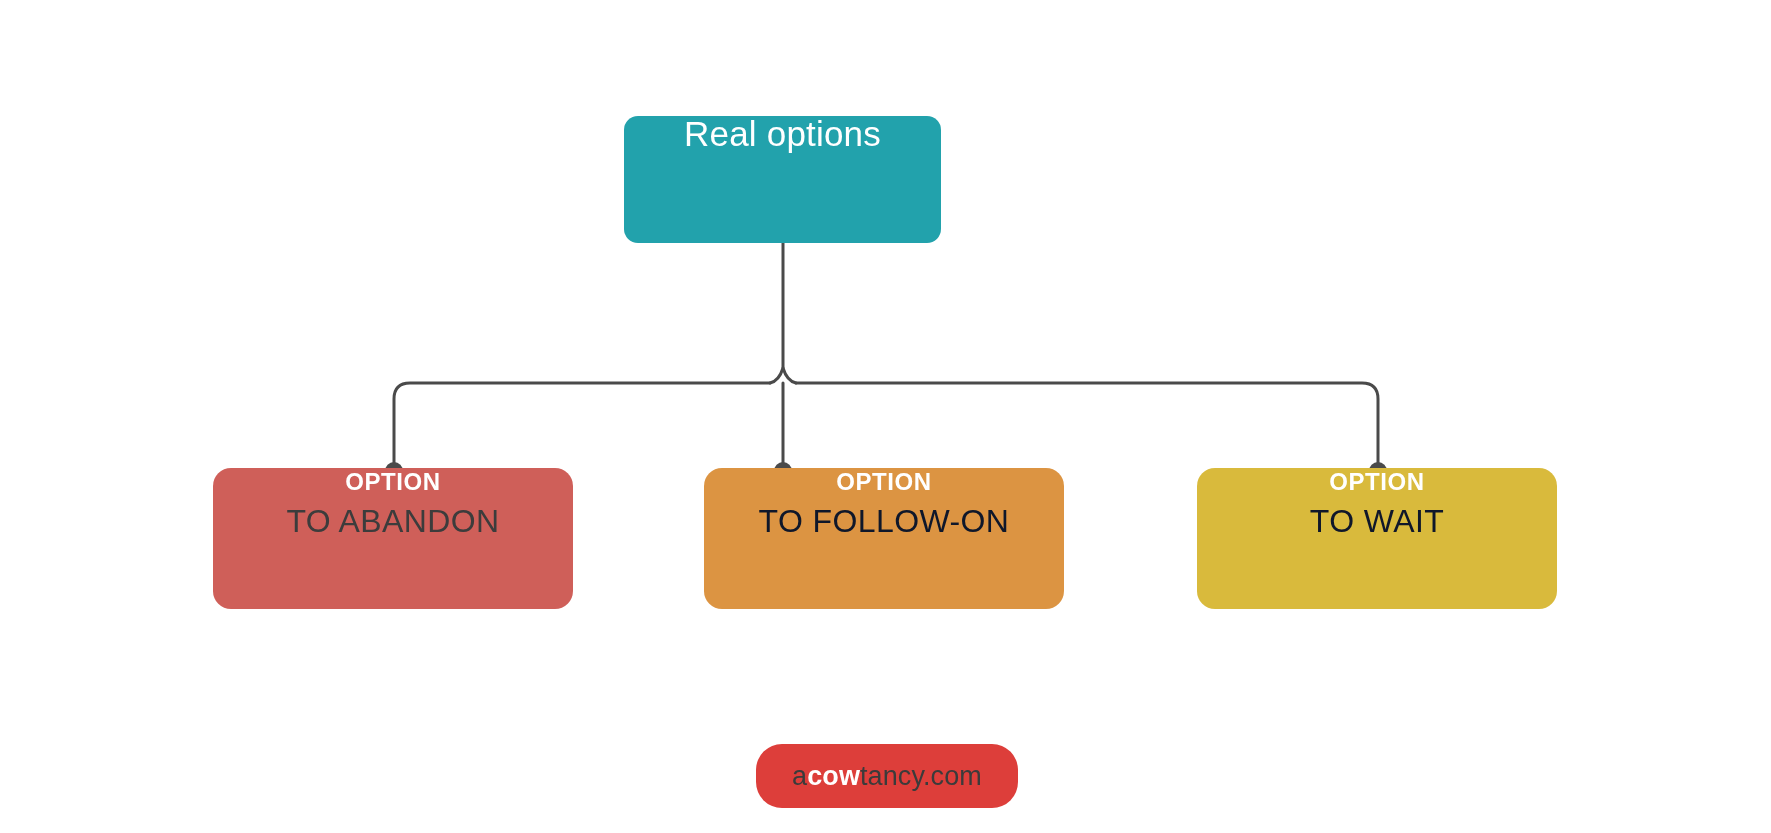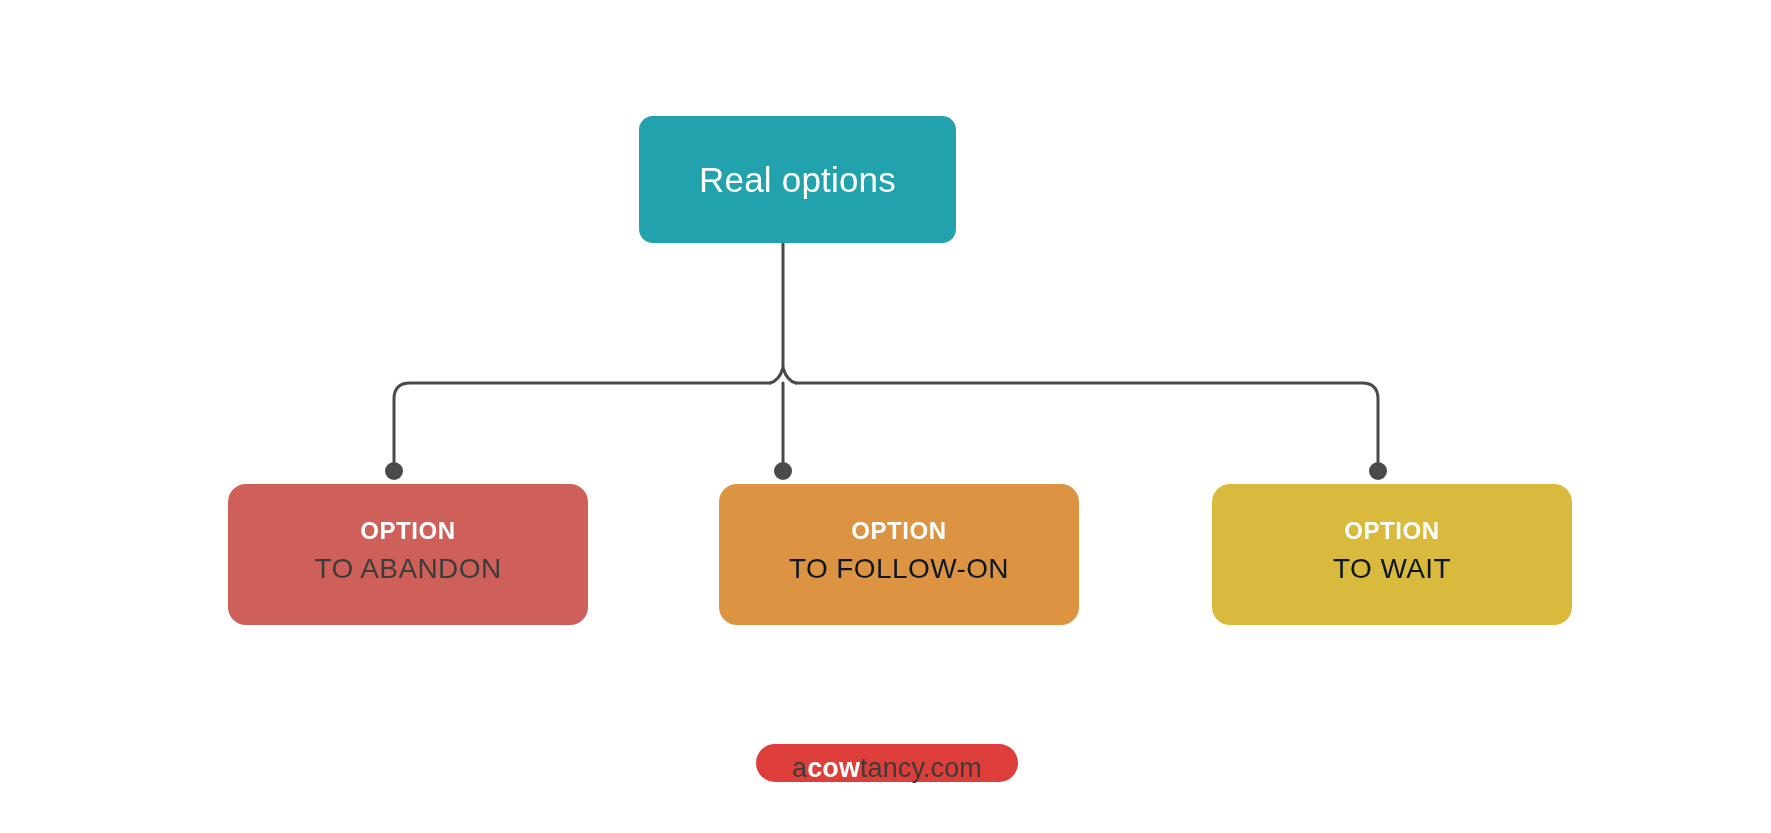--- a/index.html
+++ b/index.html
@@ -31,23 +31,22 @@
   }
 
   
   .node {
     position: absolute;
     box-sizing: border-box;
     border-radius: 16px;
     display: flex;
     flex-direction: column;
     align-items: center;
-    justify-content: center;
+    justify-content: flex-start;
     text-align: center;
-    margin-left: 15px;
   }
 
   
   .node.root {
     left: 624px;
     top: 116px;
     width: 317px;
     height: 127px;
     border-radius: 14px;
   }
@@ -56,54 +55,54 @@
     font-weight: 300;
     color: #ffffff;
     letter-spacing: 0.2px;
     line-height: 1;
   }
 
   
   .node.leaf {
     width: 360px;
     height: 141px;
-    top: 484px;
+    top: 468px;
     border-radius: 18px;
     padding-bottom: 4px;
   }
   .node.leaf.leaf-1 { left: 213px; }
   .node.leaf.leaf-2 { left: 704px; }
   .node.leaf.leaf-3 { left: 1197px; }
 
   .leaf-title {
     font-size: 24px;
     font-weight: 700;
     color: #ffffff;
     letter-spacing: 0.6px;
     line-height: 1.18;
   }
   .leaf-subtitle {
-    font-size: 28px;
+    font-size: 32px;
     font-weight: 400;
     color: #3c3c3c;
     letter-spacing: 0.4px;
     line-height: 1.35;
     margin-top: 4px;
   }
 
   
   #logo {
     position: absolute;
     left: 756px;
     top: 744px;
     width: 262px;
-    height: 38px;
+    height: 64px;
     border-radius: 26px;
     display: flex;
-    align-items: flex-end;
+    align-items: center;
     justify-content: center;
   }
   .logo-text {
     font-size: 27px;
     line-height: 1;
     white-space: nowrap;
     letter-spacing: 0.1px;
   }
   .logo-a,
   .logo-tail {

